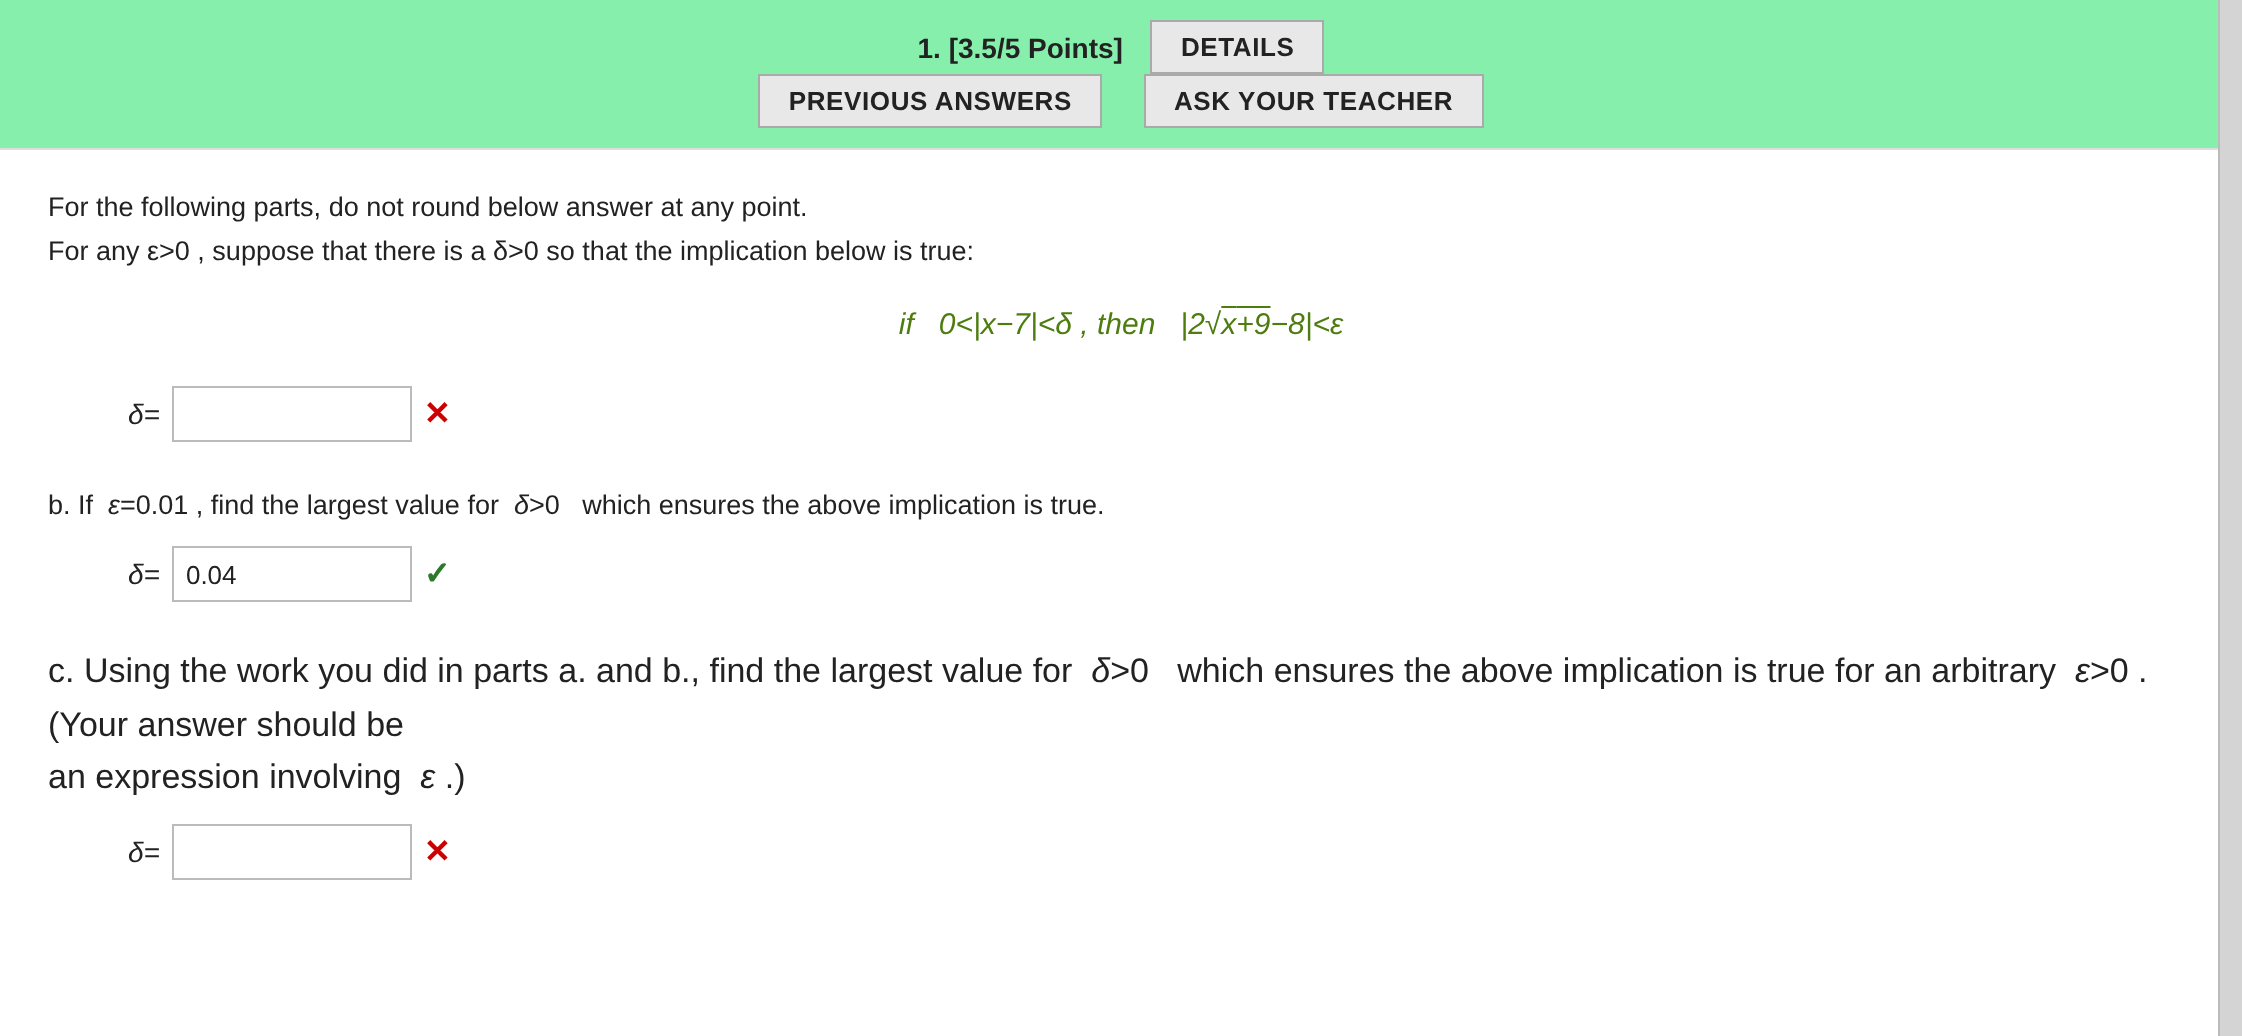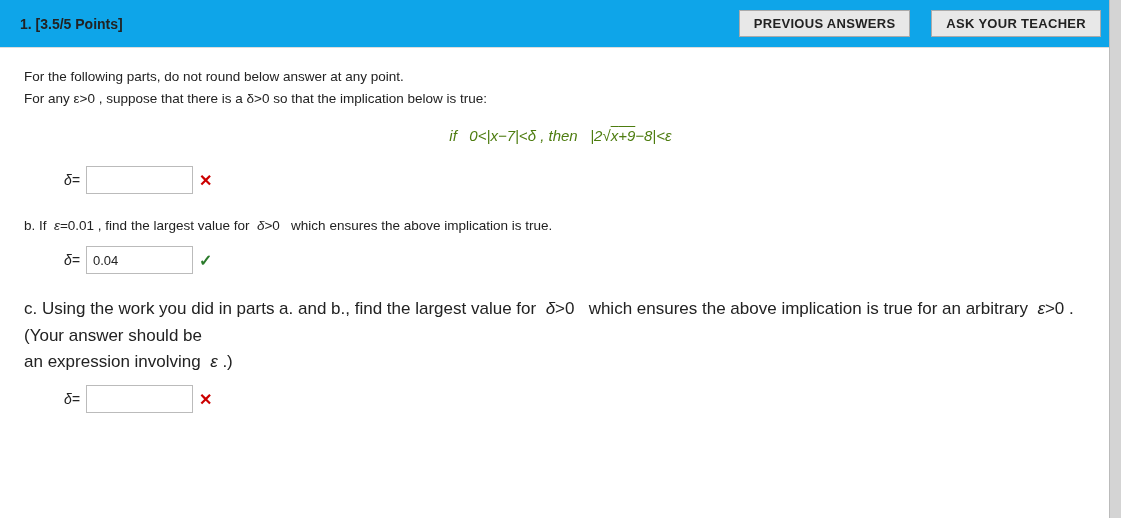--- a/index.html
+++ b/index.html
@@ -14,23 +14,24 @@
       min-height: 518px;
       background: #fff;
       display: flex;
       flex-direction: column;
     }
     
     .header-bar {
       display: flex;
       align-items: center;
       justify-content: space-between;
-      padding: 10px 20px;
+      padding: 10px 5px;
       border-bottom: 1px solid #ddd;
-      background: #0ea5e9;
+      background: #86efac;
+      flex-direction: column;
     }
     .header-left {
       display: flex;
       align-items: center;
       gap: 8px;
     }
     .points-label {
       font-weight: bold;
       font-size: 14px;
       color: #222;
@@ -87,21 +88,21 @@
       margin-left: 40px;
     }
     .delta-label {
       font-size: 14px;
       font-style: italic;
       color: #222;
     }
     .answer-input {
       border: 1px solid #bbb;
       background: #fff;
-      width: 107px;
+      width: 120px;
       height: 28px;
       padding: 2px 6px;
       font-size: 13px;
       color: #222;
     }
     .answer-input.has-value {
       color: #222;
     }
     .status-icon {
       font-size: 16px;
@@ -132,20 +133,21 @@
   </style>
 </head>
 <body>
 
 <div class="outer-wrapper">
   <div class="page-container">
 
     <div class="header-bar">
       <div class="header-left">
         <span class="points-label">1.  [3.5/5 Points]</span>
+        <button class="btn-header">DETAILS</button>
       </div>
       <div class="header-right">
         <button class="btn-header">PREVIOUS ANSWERS</button>
         <button class="btn-header">ASK YOUR TEACHER</button>
       </div>
     </div>
 
     <div class="content-area">
 
       <div class="problem-description">

